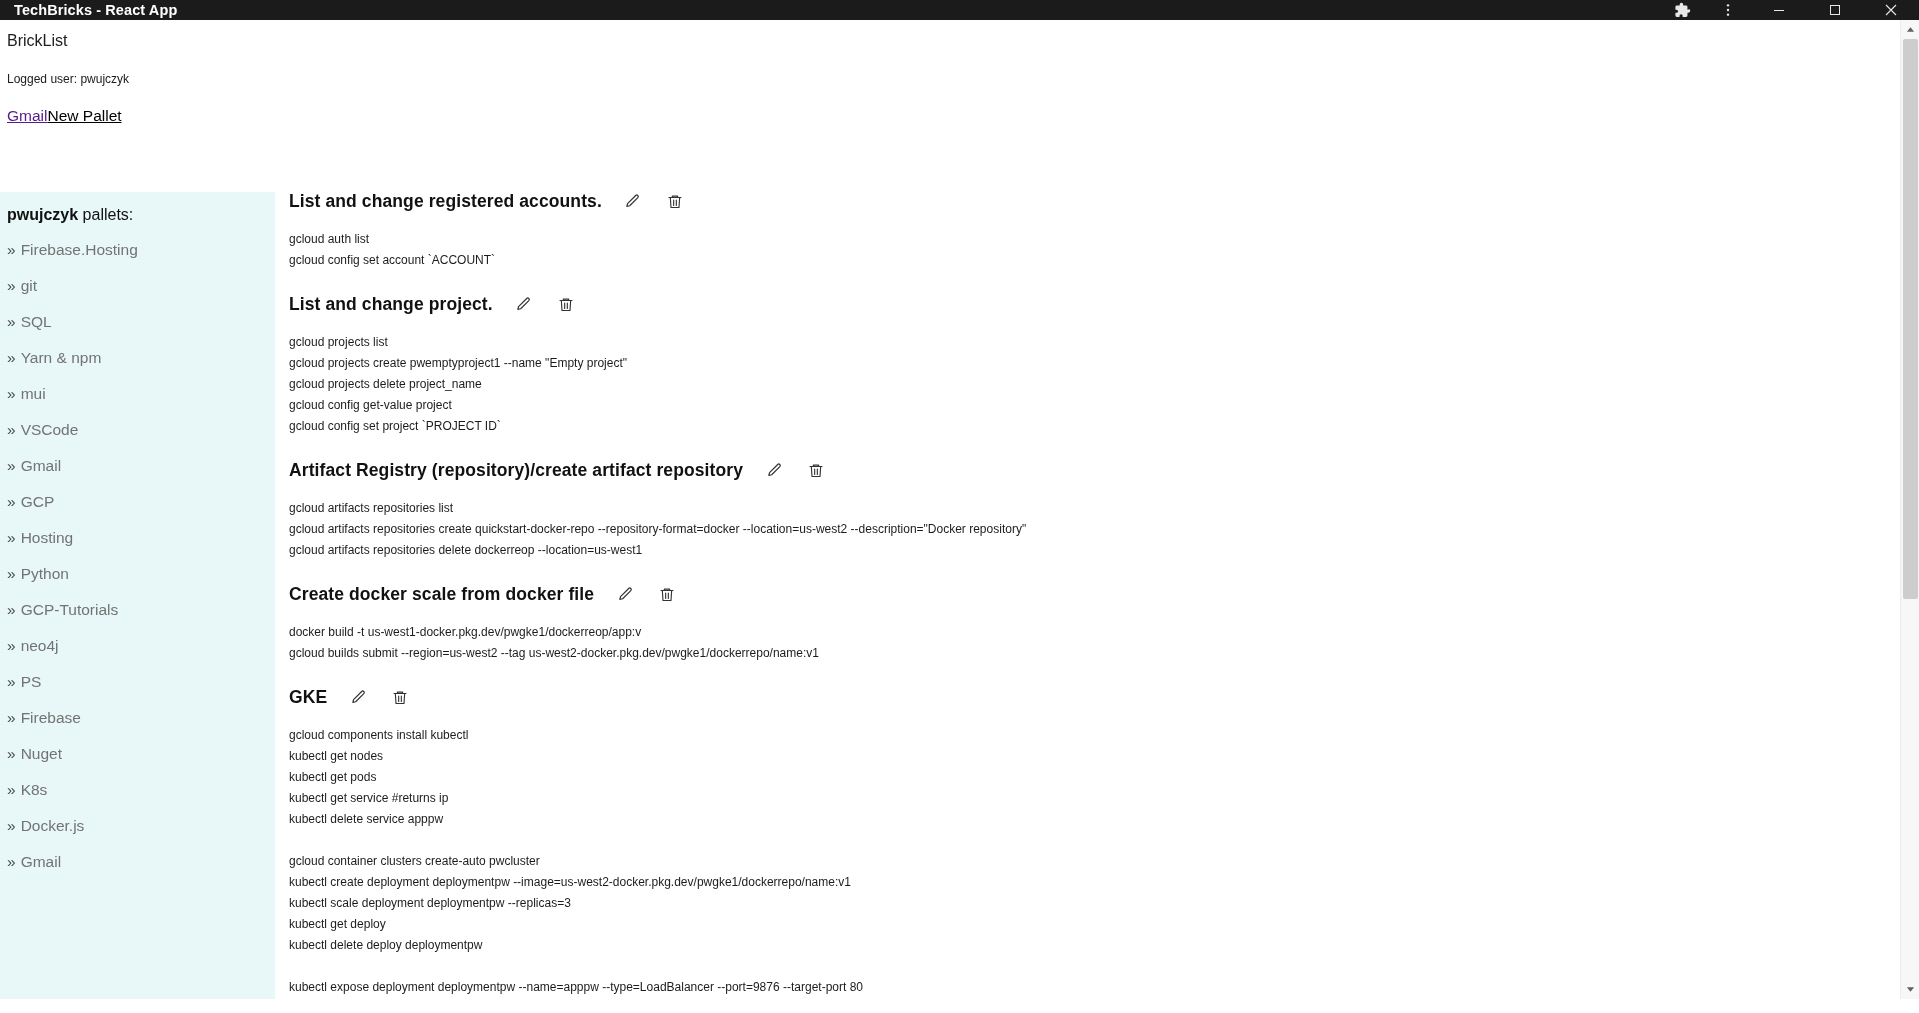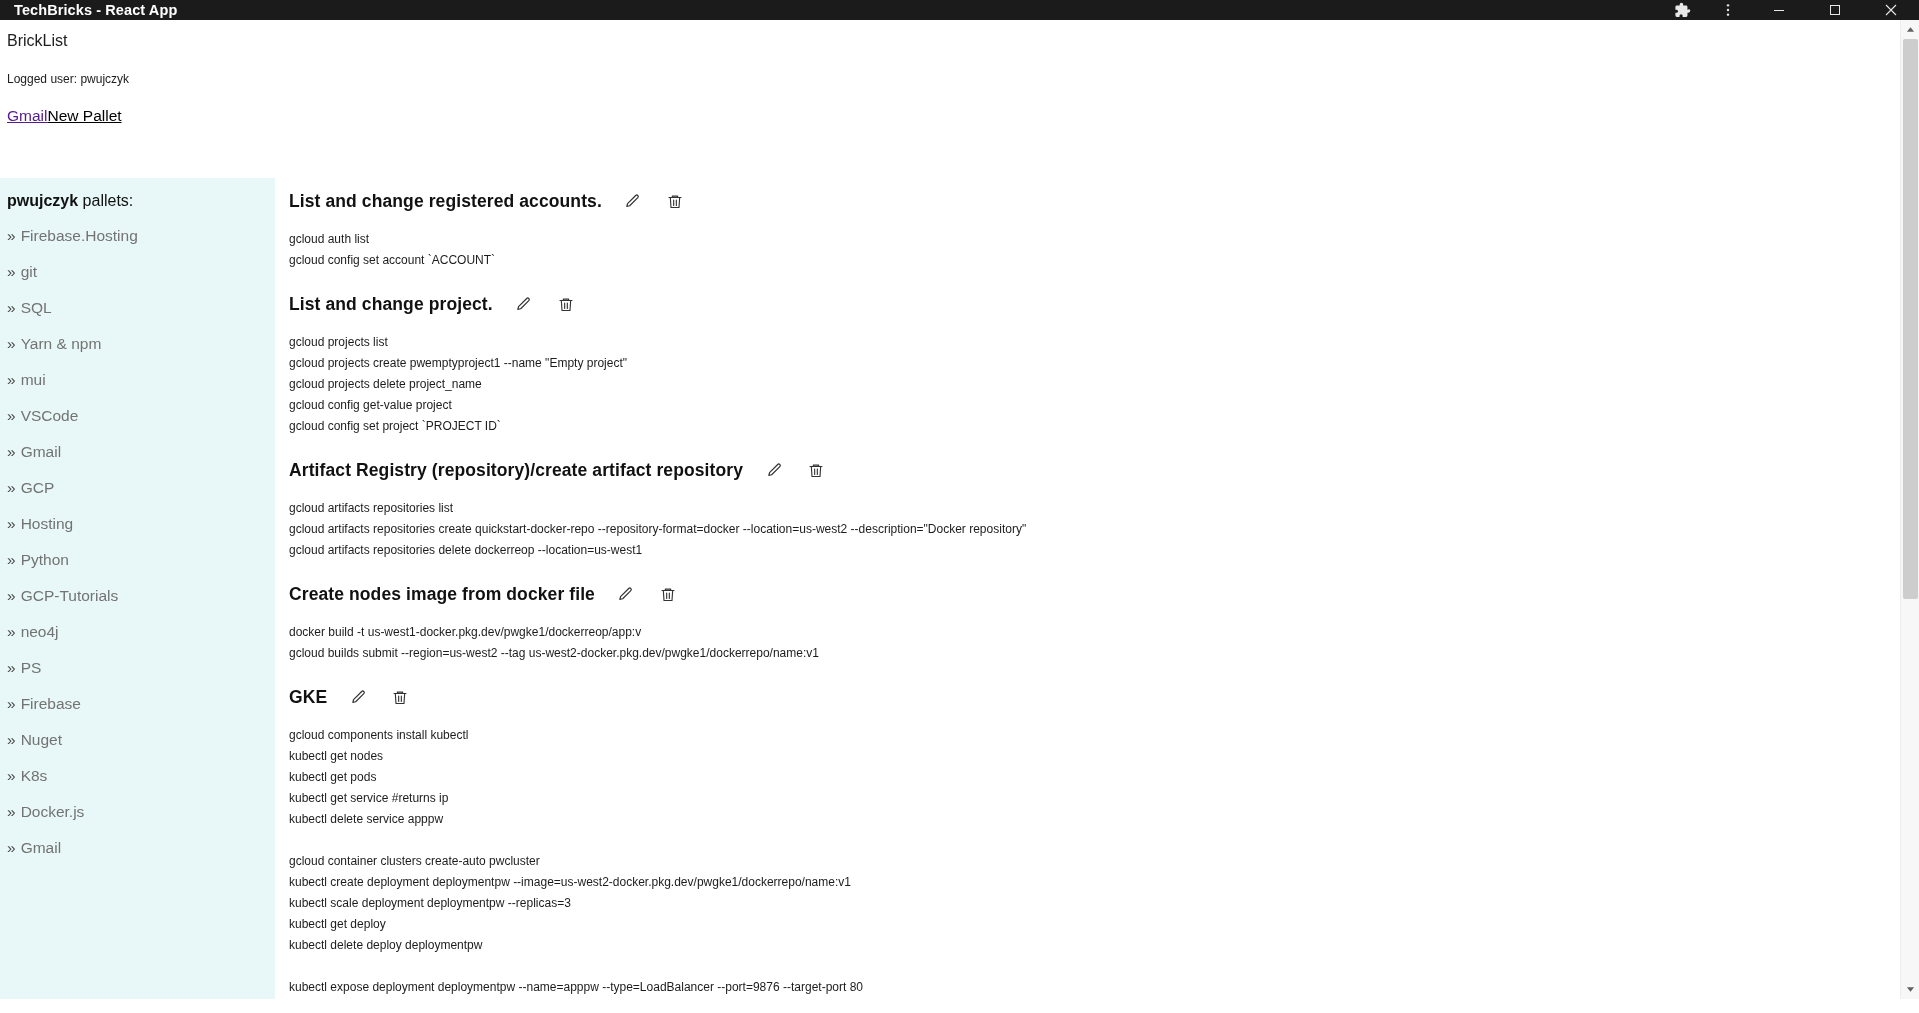--- a/index.html
+++ b/index.html
@@ -72,21 +72,21 @@
   }
   .navlinks a {
     color: #000000;
     text-decoration: underline;
   }
   .navlinks a.home { color: #551a8b; }
 
   
   .sidebar {
     position: absolute;
-    top: 158px;
+    top: 172px;
     left: 0;
     width: 275px;
     bottom: 0;
     background: #e8f8f8;
     padding: 14px 0 0 0;
   }
   .sidebar-heading {
     font-size: 16px;
     color: #111;
     padding: 0 0 0 7px;
@@ -304,21 +304,21 @@
               </svg>
           </span>
         </div>
         <div class="pallet-body">gcloud artifacts repositories list
 gcloud artifacts repositories create quickstart-docker-repo --repository-format=docker --location=us-west2 --description="Docker repository"
 gcloud artifacts repositories delete dockerreop --location=us-west1</div>
       </div>
 
       <div class="pallet">
         <div class="pallet-header">
-          <div class="pallet-title">Create nodes image from docker file</div>
+          <div class="pallet-title">Create docker scale from docker file</div>
           <span class="icon-btn">
             <svg width="17" height="17" viewBox="0 0 24 24" fill="none" stroke="currentColor" stroke-width="1.7" stroke-linecap="round" stroke-linejoin="round">
                 <path d="M16.5 3.5a2.1 2.1 0 0 1 3 3L8 18l-4 1 1-4z"></path>
               </svg>
           </span>
           <span class="icon-btn">
             <svg width="16" height="17" viewBox="0 0 24 24" fill="none" stroke="currentColor" stroke-width="1.7" stroke-linecap="round" stroke-linejoin="round">
                 <path d="M3 6h18M8 6V4h8v2M5 6l1 15h12l1-15M10 10v8M14 10v8"></path>
               </svg>
           </span>

